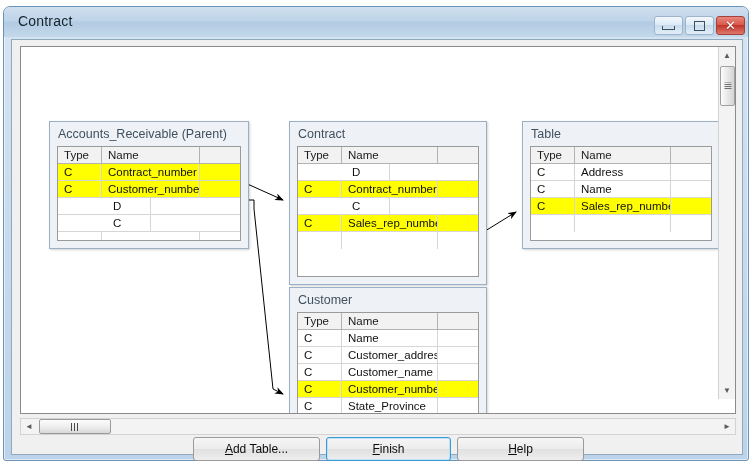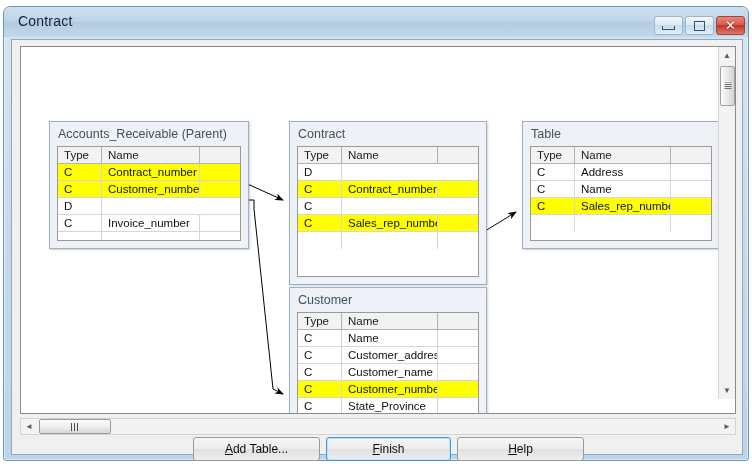--- a/index.html
+++ b/index.html
@@ -150,20 +150,21 @@
     background:#ffffff;
     border:1px solid #9a9a9a;
     box-sizing:border-box;
     overflow:hidden;
   }
   .grow{
     position:relative;height:17px;width:100%;
     border-bottom:1px solid #d6d6d6;
     box-sizing:border-box;
     display:flex;
+    justify-content:center;
   }
   .grow.header{background:#f2f2f2;border-bottom:1px solid #b3b3b3;}
   .grow.hl{background:#ffff00;}
   .gcell{
     box-sizing:border-box;height:100%;
     display:flex;align-items:center;
     font-size:11.5px;color:#101010;
     padding-left:6px;white-space:nowrap;overflow:hidden;
   }
   .c-type{width:44px;border-right:1px solid #d6d6d6;}
@@ -236,21 +237,20 @@
                   <div class="gcell c-type">C</div>
                   <div class="gcell c-name">Customer_number</div>
                   <div class="gcell c-extra"></div>
                 </div>
                 <div class="grow">
                   <div class="gcell c-type">D</div>
                   <div class="gcell c-extra"></div>
                 </div>
                 <div class="grow">
                   <div class="gcell c-type">C</div>
-                  <div class="gcell c-name">Invoice_number</div>
                   <div class="gcell c-extra"></div>
                 </div>
                 <div class="grow filler">
                   <div class="gcell c-type"></div>
                   <div class="gcell c-name"></div>
                   <div class="gcell c-extra"></div>
                 </div>
               </div>
             </div>
             <div class="entity" style="left: 268px; top: 62px; width: 198px; height: 164px;">

